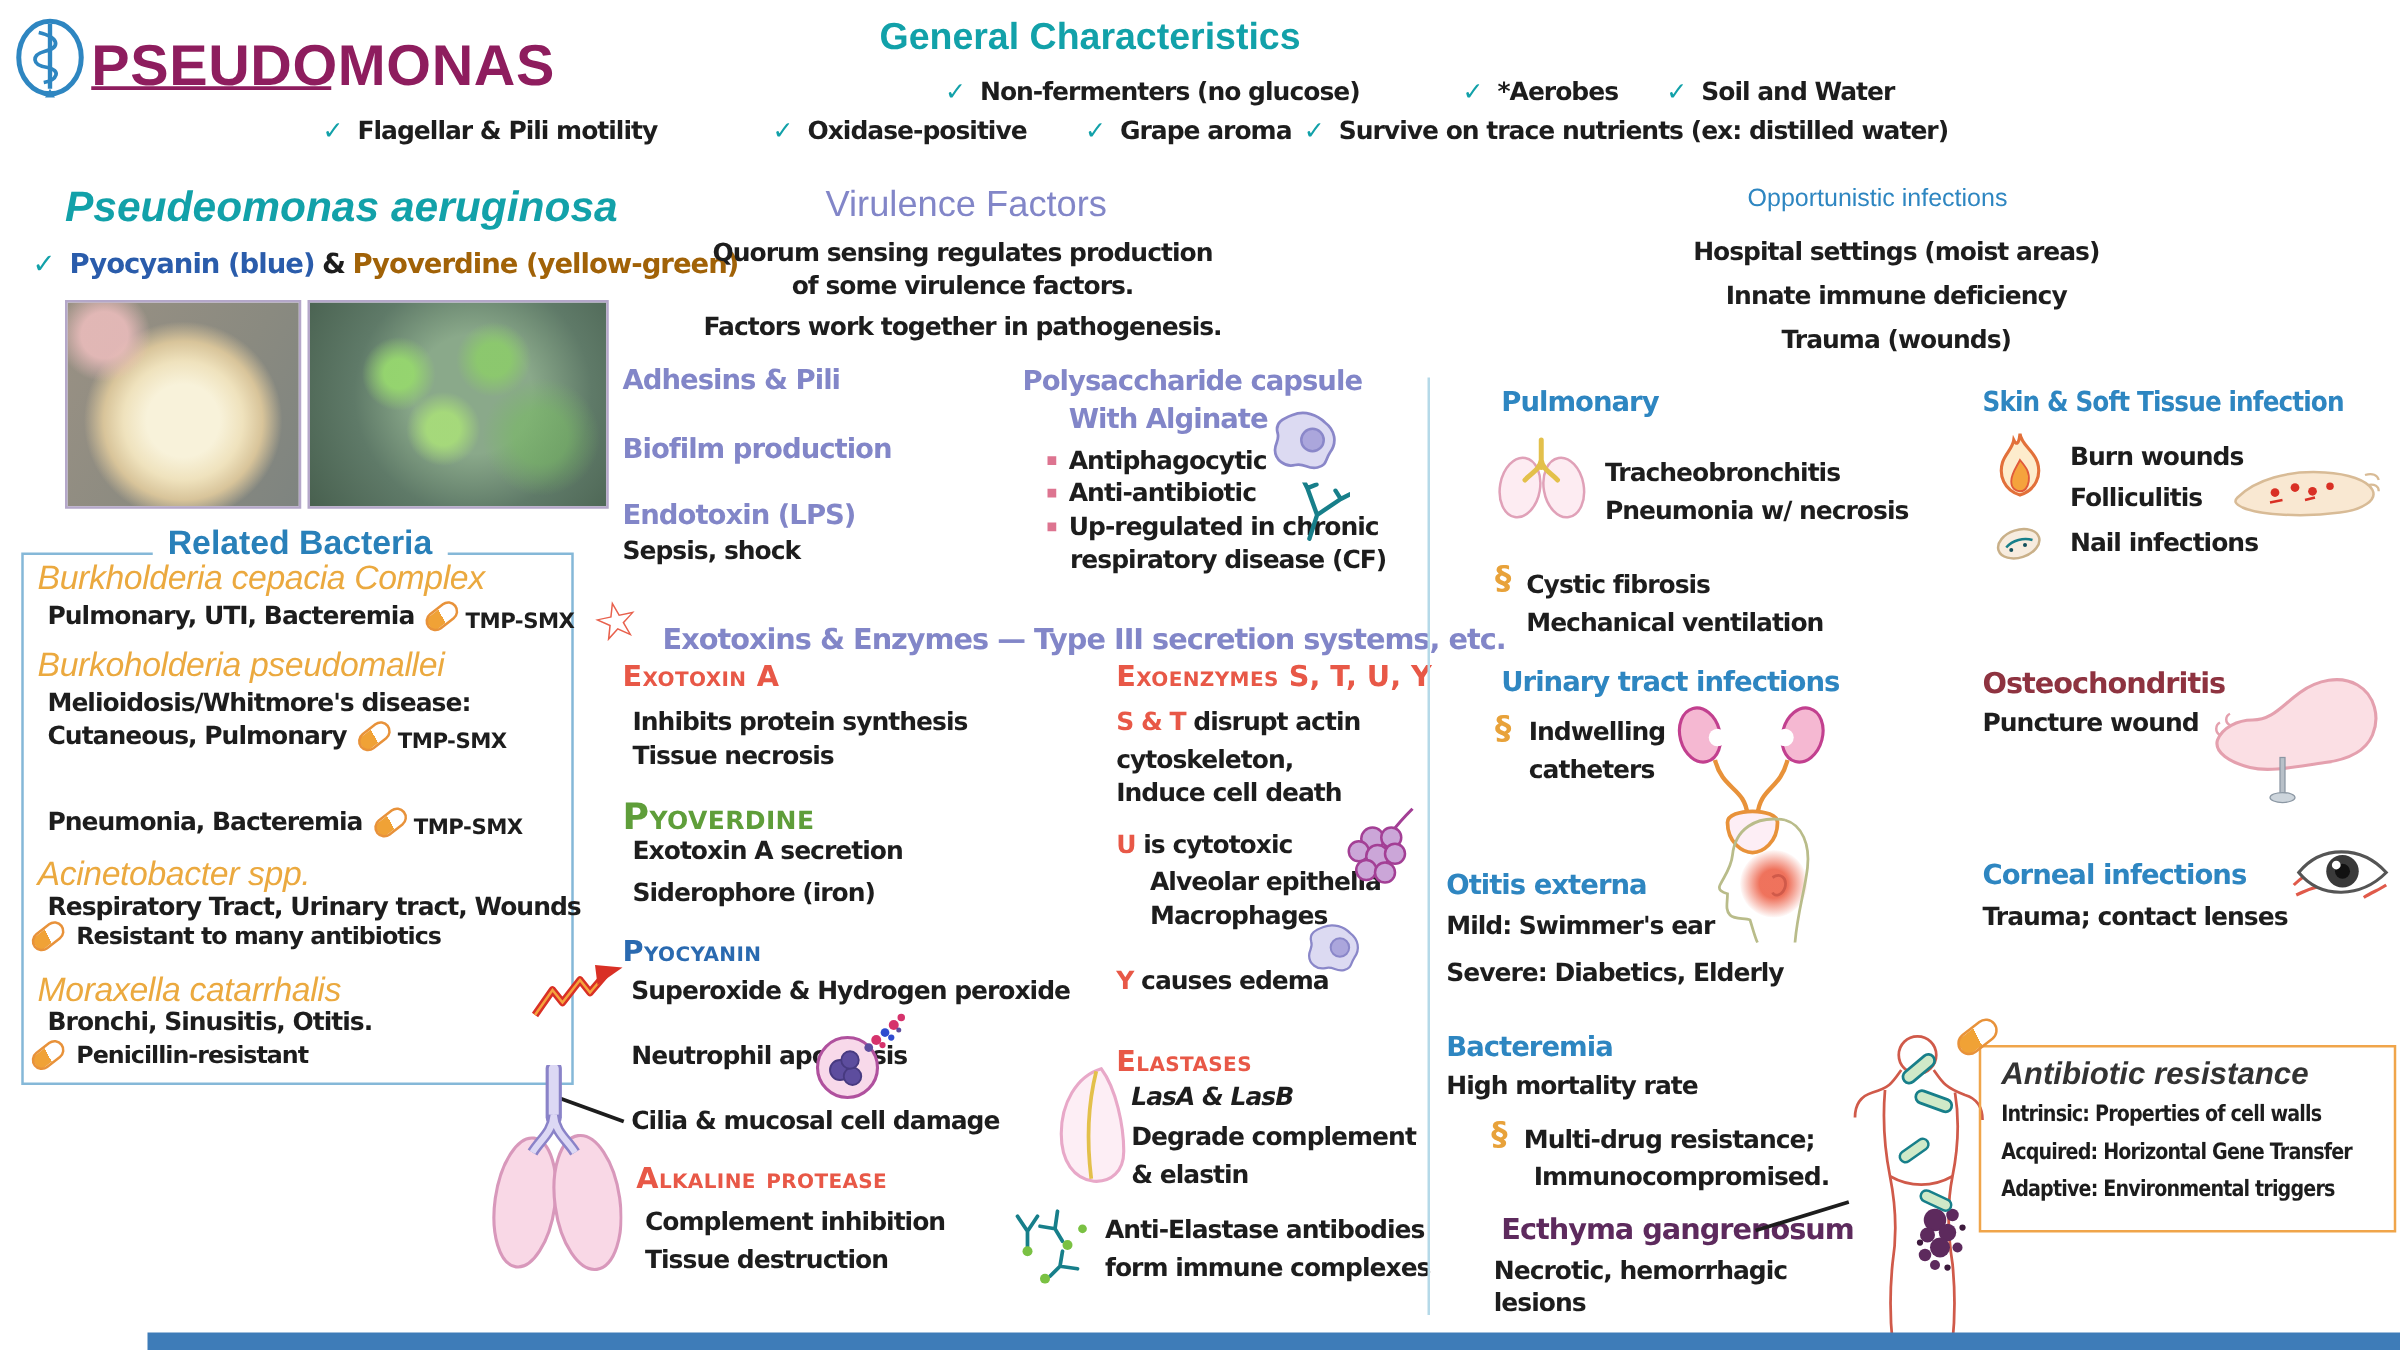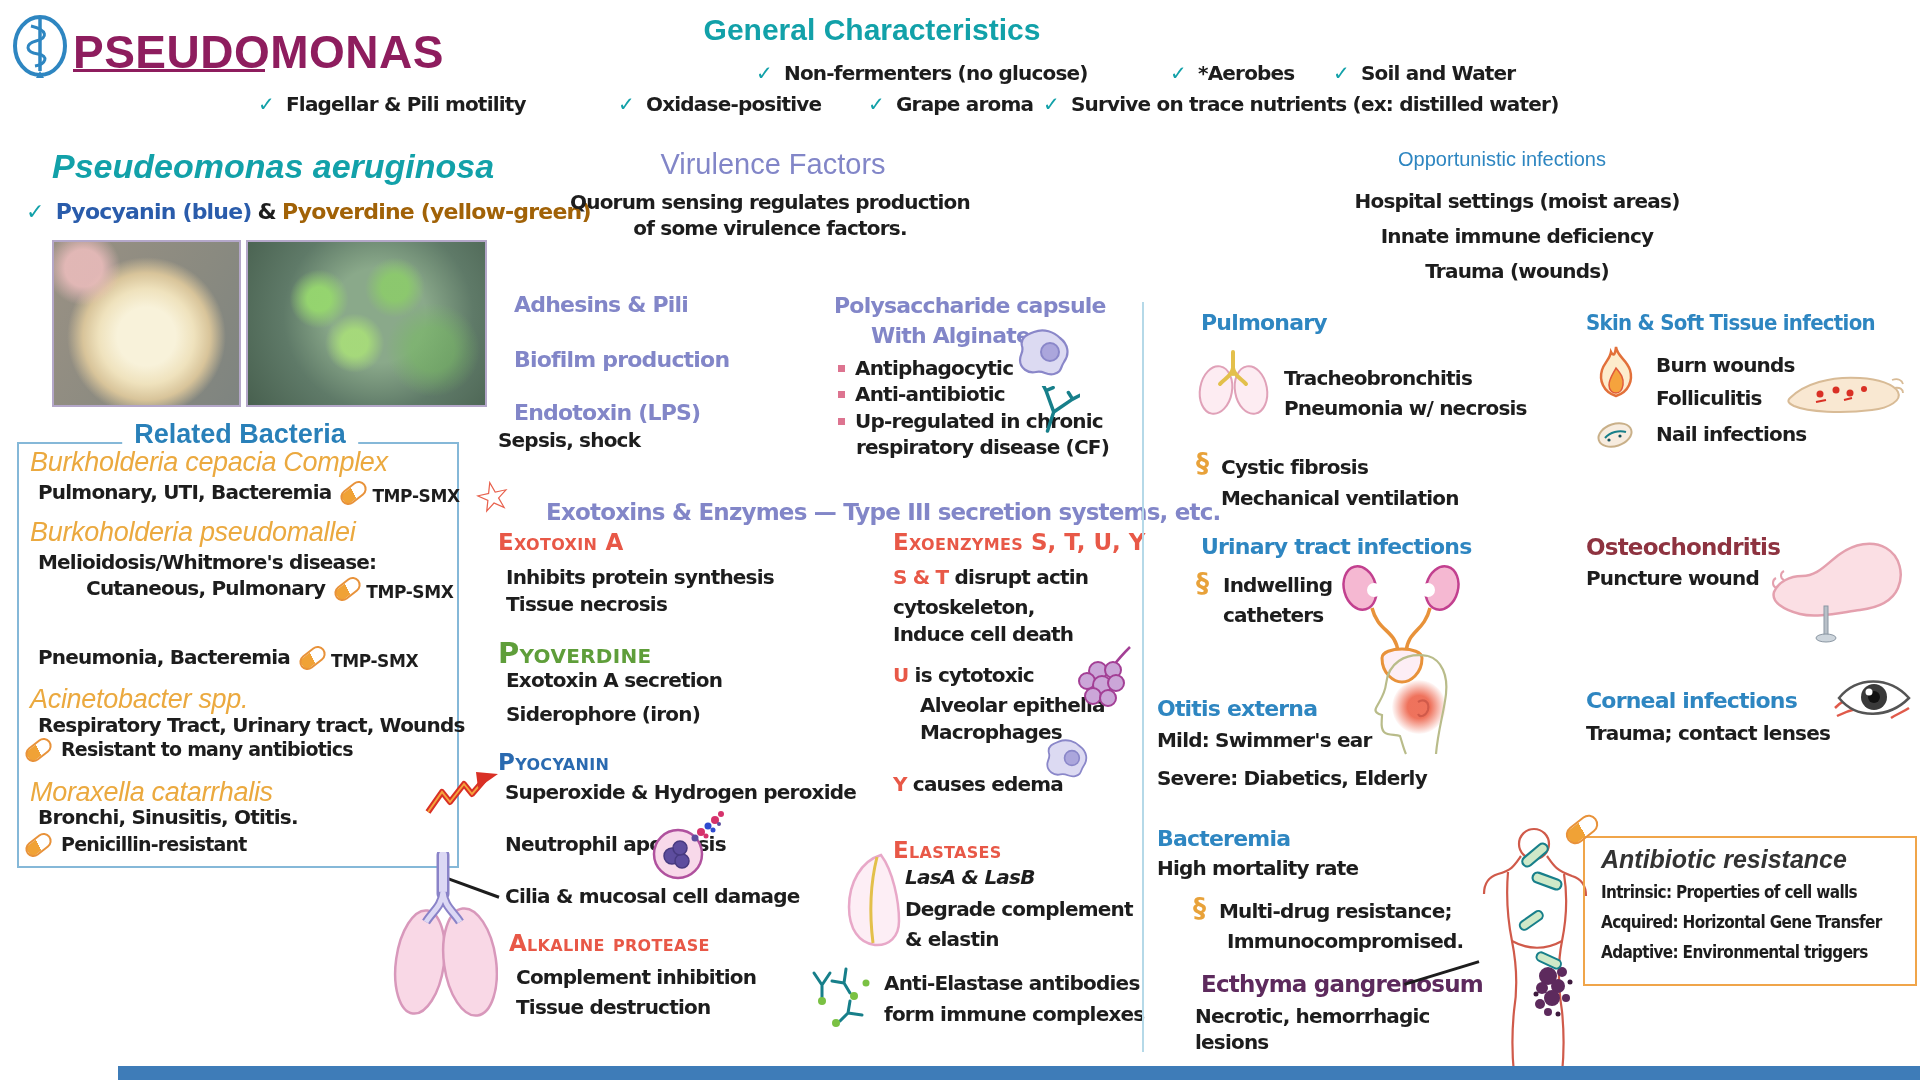--- a/index.html
+++ b/index.html
@@ -6,21 +6,21 @@
   #canvas{position:relative;width:1920px;height:1080px;background:#fff;overflow:hidden;
           font-family:"DejaVu Sans",sans-serif;}
   .abs{position:absolute;white-space:nowrap;}
   .sans{font-family:"Liberation Sans","DejaVu Sans",sans-serif;}
   .hw{font-family:"DejaVu Sans",sans-serif;font-weight:700;letter-spacing:-0.8px;
       font-size:20px;color:#1d1d1d;}
   .hw19{font-size:19px;}
   .hw22{font-size:22px;}
   .ctr{transform:translateX(-50%);}
   .ck{color:#12a1a9;margin-right:12px;}
-  .vfh{color:#8286c8;font-weight:700;font-size:22px;letter-spacing:-0.8px;margin-left:16px;}
+  .vfh{color:#8286c8;font-weight:700;font-size:22px;letter-spacing:-0.8px;}
   .oih{color:#2e86c1;font-weight:700;font-size:22px;letter-spacing:-0.8px;}
   .sc{font-variant:small-caps;letter-spacing:0.3px;}
   .redh{color:#e85847;font-weight:700;font-size:23px;}
   .red{color:#e85847;}
   .greenh{color:#5f9e3a;font-weight:700;font-size:29px;}
   .blueh{color:#2a6ab0;font-weight:700;font-size:23px;}
   .orange-it{color:#eba93f;font-family:"Liberation Sans",sans-serif;font-style:italic;
              font-size:27px;letter-spacing:-0.3px;}
   .pill{display:inline-block;width:25px;height:12px;border:2px solid #e8923a;border-radius:9px;
         background:linear-gradient(100deg,#f0a236 50%,#ffffff 50%);transform:rotate(-38deg);
@@ -78,35 +78,36 @@
                   radial-gradient(circle at 55% 45%, #8aa98a 0 30%, #5f7a68 60%, #48604f 100%);"></div>
 
   <div class="abs" style="left:17px;top:442px;width:438px;height:422px;border:2px solid #85b8d8;"></div>
   <div class="abs sans ctr" style="left:240px;top:419px;font-size:27px;font-weight:700;color:#2980b9;background:#fff;padding:0 12px;">Related Bacteria</div>
 
   <div class="abs orange-it" style="left:30px;top:447px;">Burkholderia cepacia Complex</div>
   <div class="abs hw" style="left:38px;top:480px;"><span>Pulmonary, UTI, Bacteremia</span><span class="pill"></span><span class="drug">TMP-SMX</span></div>
 
   <div class="abs orange-it" style="left:30px;top:517px;">Burkoholderia pseudomallei</div>
   <div class="abs hw" style="left:38px;top:550px;">Melioidosis/Whitmore's disease:</div>
-  <div class="abs hw" style="left:38px;top:576px;margin-left:48px;"><span>Cutaneous, Pulmonary</span><span class="pill"></span><span class="drug">TMP-SMX</span></div>
+  <div class="abs hw" style="left:38px;top:576px;"><span>Cutaneous, Pulmonary</span><span class="pill"></span><span class="drug">TMP-SMX</span></div>
 
   <div class="abs hw" style="left:38px;top:645px;"><span>Pneumonia, Bacteremia</span><span class="pill"></span><span class="drug">TMP-SMX</span></div>
 
   <div class="abs orange-it" style="left:30px;top:684px;">Acinetobacter spp.</div>
   <div class="abs hw" style="left:38px;top:713px;">Respiratory Tract, Urinary tract, Wounds</div>
   <div class="abs hw hw19" style="left:24px;top:738px;"><span class="pill" style="margin-left:0;margin-right:8px;"></span><span>Resistant to many antibiotics</span></div>
 
   <div class="abs orange-it" style="left:30px;top:777px;">Moraxella catarrhalis</div>
   <div class="abs hw" style="left:38px;top:805px;">Bronchi, Sinusitis, Otitis.</div>
   <div class="abs hw hw19" style="left:24px;top:833px;"><span class="pill" style="margin-left:0;margin-right:8px;"></span><span>Penicillin-resistant</span></div>
 
   <div class="abs sans ctr" style="left:773px;top:148px;font-size:29px;color:#8286c8;">Virulence Factors</div>
   <div class="abs hw ctr" style="left:770px;top:190px;">Quorum sensing regulates production</div>
   <div class="abs hw ctr" style="left:770px;top:216px;">of some virulence factors.</div>
+  <div class="abs hw ctr" style="left:770px;top:249px;">Factors work together in pathogenesis.</div>
 
   <div class="abs vfh" style="left:498px;top:292px;">Adhesins &amp; Pili</div>
   <div class="abs vfh" style="left:498px;top:347px;">Biofilm production</div>
   <div class="abs vfh" style="left:498px;top:400px;">Endotoxin (LPS)</div>
   <div class="abs hw" style="left:498px;top:428px;">Sepsis, shock</div>
 
   <div class="abs vfh" style="left:818px;top:293px;">Polysaccharide capsule</div>
   <div class="abs vfh" style="left:855px;top:323px;">With Alginate</div>
   <div class="abs hw" style="left:838px;top:356px;"><span class="bullet"></span><span>Antiphagocytic</span></div>
   <div class="abs hw" style="left:838px;top:382px;"><span class="bullet"></span><span>Anti-antibiotic</span></div>

